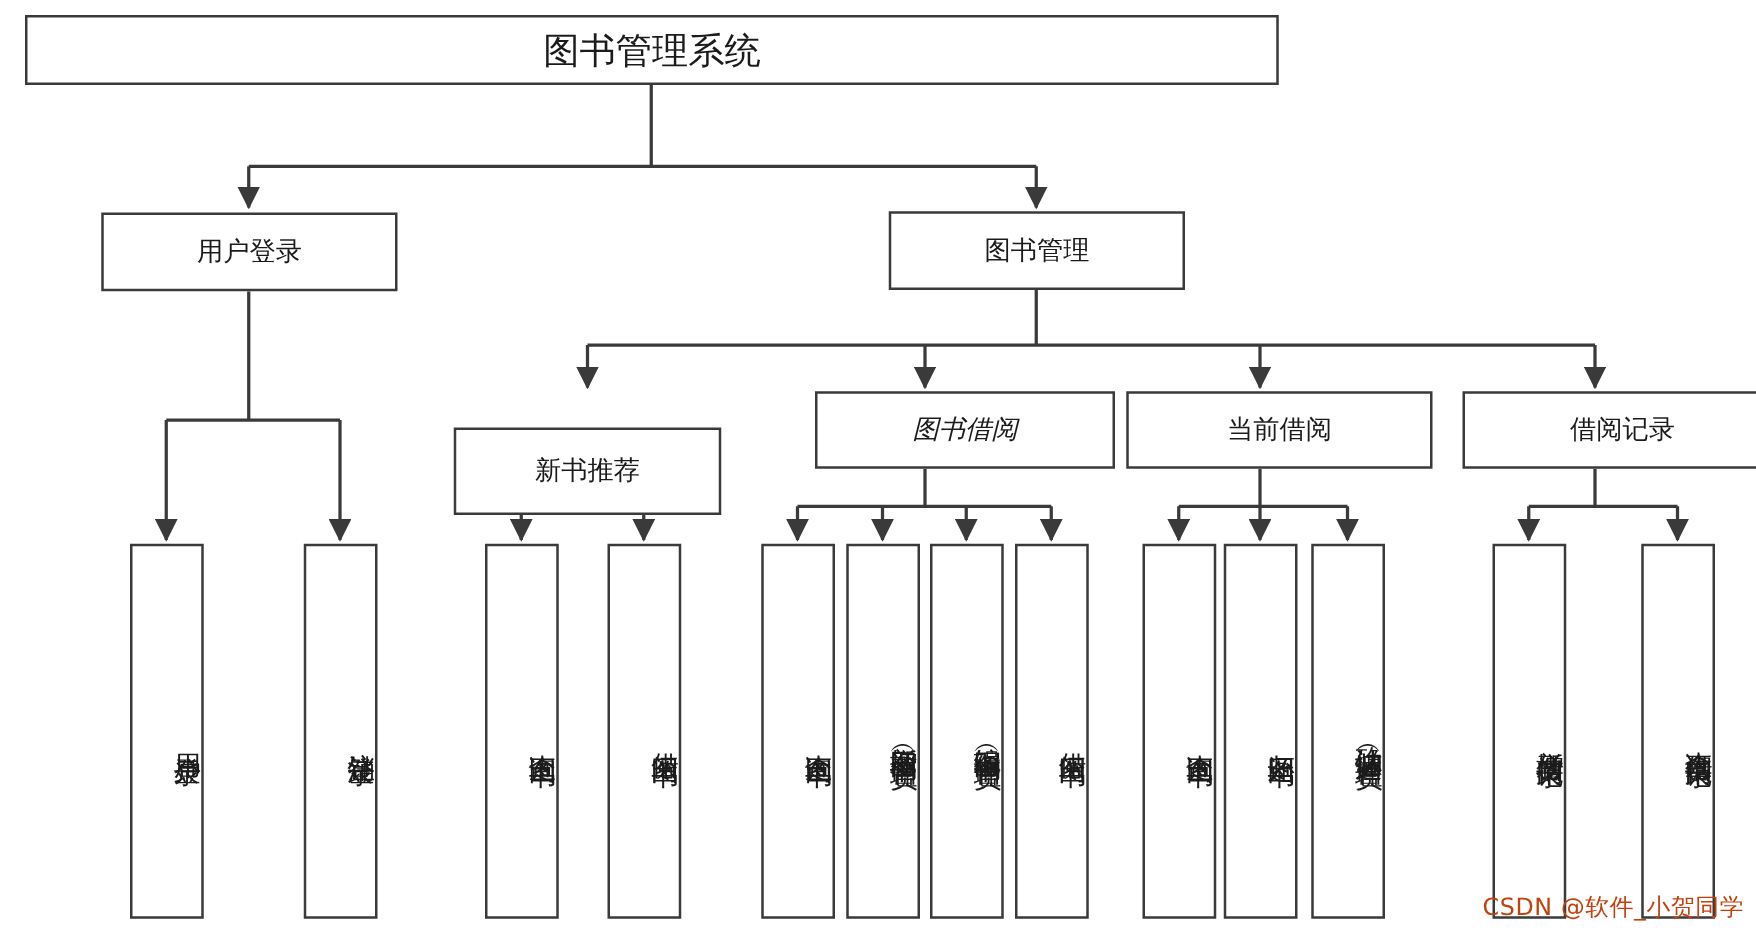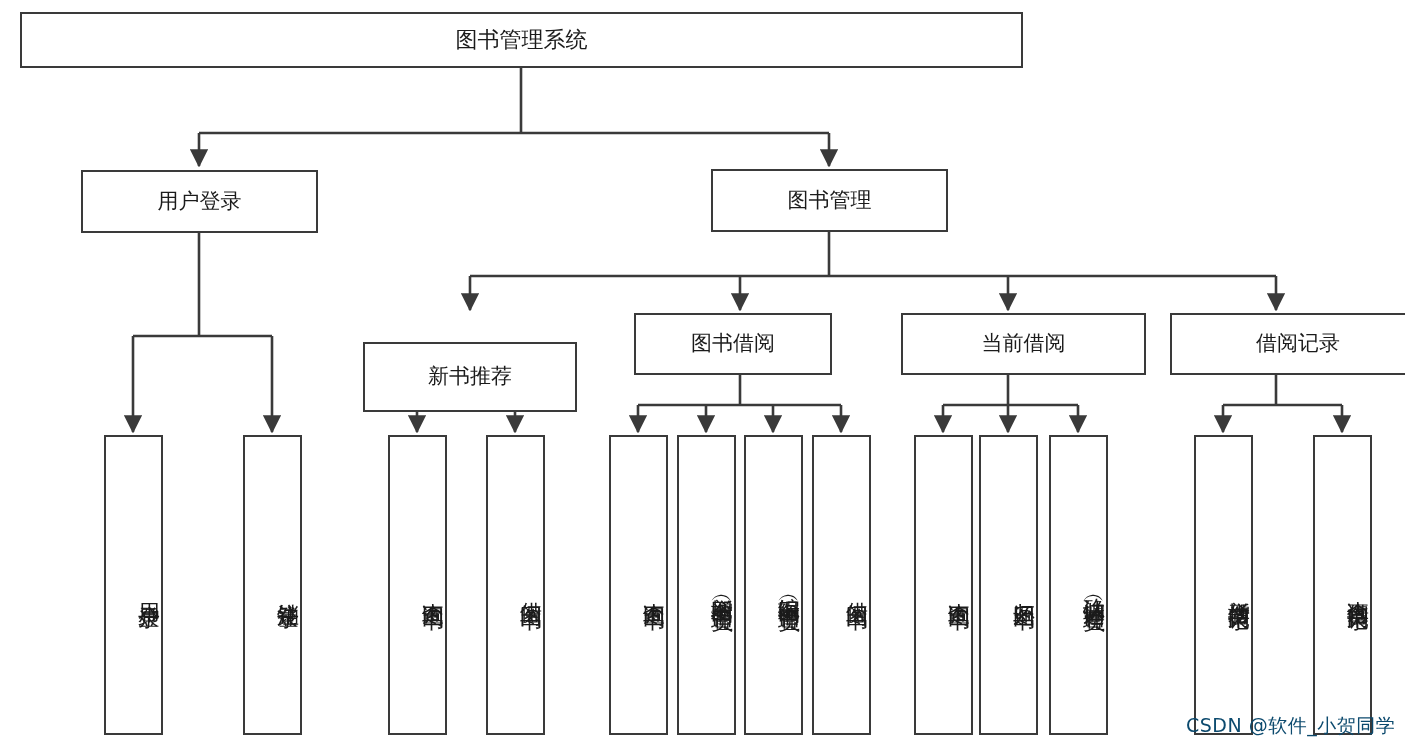--- a/index.html
+++ b/index.html
@@ -36,42 +36,42 @@
     align-items: center;
     justify-content: center;
     color: #1b1b1b;
     line-height: 1.12;
     text-align: center;
   }
   .node-h {
     font-size: 21px;
   }
   .node-root {
-    font-size: 22px;
+    font-size: 29px;
   }
   .node-v {
     writing-mode: vertical-rl;
     text-orientation: upright;
     font-size: 22px;
     letter-spacing: 2px;
     padding-top: 8px;
     align-items: flex-start;
     justify-content: center;
   }
   .node-v span {
     writing-mode: vertical-rl;
     text-orientation: upright;
     display: block;
   }
   .watermark {
     position: absolute;
     left: 1186px;
     top: 713px;
     font-size: 19px;
-    color: #0c4a6e;
+    color: #c2410c;
     white-space: nowrap;
     letter-spacing: 0.5px;
   }
 </style>
 </head>
 <body>
 
 <div id="diagram-canvas">
 
   <svg id="connector-layer" viewBox="0 0 1405 747" width="1405" height="747" xmlns="http://www.w3.org/2000/svg">
@@ -133,21 +133,21 @@
   <div class="node node-h" style="left:81px; top:170px; width:237px; height:63px;">
     <span>用户登录</span>
   </div>
   <div class="node node-h" style="left:711px; top:169px; width:237px; height:63px;">
     <span>图书管理</span>
   </div>
 
   <div class="node node-h" style="left:363px; top:313px; width:214px; height:70px;margin-top:29px;">
     <span>新书推荐</span>
   </div>
-  <div class="node node-h" style="left:634px; top:313px; width:198px; height:62px;">
+  <div class="node node-h" style="left:652px; top:313px; width:240px; height:62px;font-style:italic;">
     <span>图书借阅</span>
   </div>
   <div class="node node-h" style="left:901px; top:313px; width:245px; height:62px;">
     <span>当前借阅</span>
   </div>
   <div class="node node-h" style="left:1170px; top:313px; width:256px; height:62px;">
     <span>借阅记录</span>
   </div>
 
   <div class="node node-v" style="left:104px; top:435px; width:59px; height:300px;">

